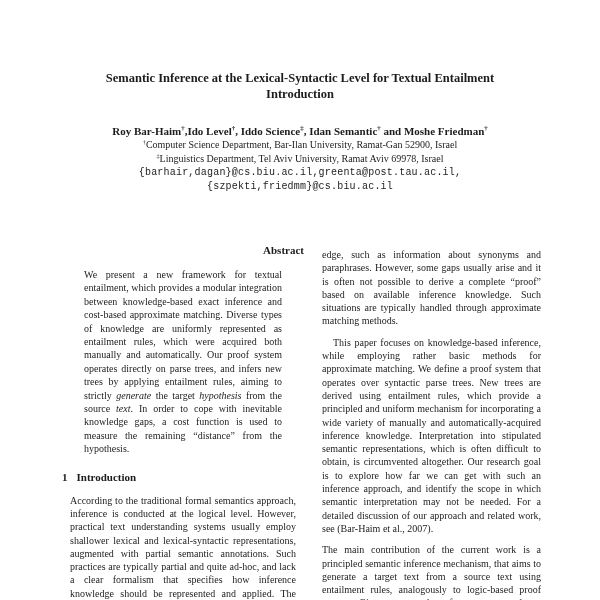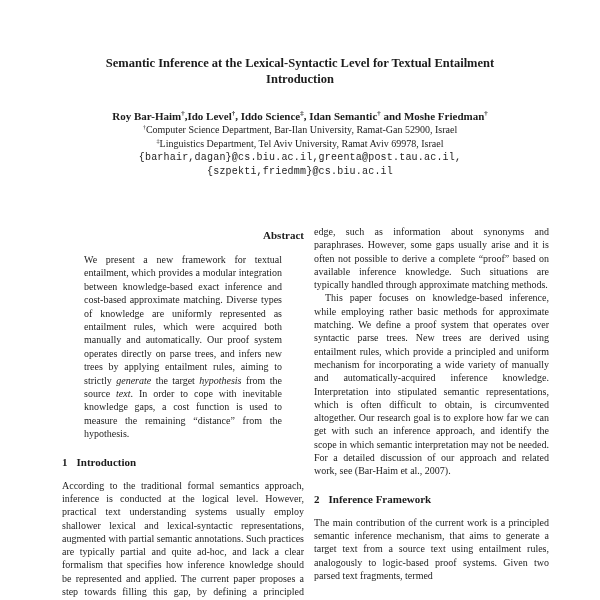--- a/index.html
+++ b/index.html
@@ -7,21 +7,21 @@
     width: 600px;
     height: 600px;
     overflow: hidden;
     background: #ffffff;
     color: #1c1c1c;
     font-family: "Liberation Serif", "DejaVu Serif", serif;
     position: relative;
     box-sizing: border-box;
   }
   .title {
-    margin: 55px auto 0;
+    margin: 70px auto 0;
     width: 480px;
     text-align: center;
     font-weight: 700;
     font-size: 12.5px;
     line-height: 16px;
   }
   .title div { white-space: nowrap; }
   .authors {
     margin-top: 23px;
     text-align: center;
@@ -66,21 +66,21 @@
   .section-heading {
     font-size: 11px;
     font-weight: 700;
     margin: 15px 0 11px;
   }
   .section-heading .num { display: inline-block; margin-right: 9px; }
   p.body {
     font-size: 10px;
     line-height: 13.3px;
     text-align: justify;
-    margin: 0;
+    margin: 8px;
     hyphens: auto;
   }
   p.indent { text-indent: 11px; }
   .it { font-style: italic; }
 </style>
 </head>
 <body>
 
 <div class="page">
 
@@ -106,20 +106,17 @@
       <div class="section-heading">
         <span class="num">1</span><span>Introduction</span>
       </div>
       <p class="body">According to the traditional formal semantics approach, inference is conducted at the logical level. However, practical text understanding systems usually employ shallower lexical and lexical-syntactic representations, augmented with partial semantic annotations. Such practices are typically partial and quite ad-hoc, and lack a clear formalism that specifies how inference knowledge should be represented and applied. The current paper proposes a step towards filling this gap, by defining a principled semantic inference mechanism.</p>
     </div>
 
     <div class="col-right">
       <p class="body">edge, such as information about synonyms and paraphrases. However, some gaps usually arise and it is often not possible to derive a complete “proof” based on available inference knowledge. Such situations are typically handled through approximate matching methods.</p>
       <p class="body indent">This paper focuses on knowledge-based inference, while employing rather basic methods for approximate matching. We define a proof system that operates over syntactic parse trees. New trees are derived using entailment rules, which provide a principled and uniform mechanism for incorporating a wide variety of manually and automatically-acquired inference knowledge. Interpretation into stipulated semantic representations, which is often difficult to obtain, is circumvented altogether. Our research goal is to explore how far we can get with such an inference approach, and identify the scope in which semantic interpretation may not be needed. For a detailed discussion of our approach and related work, see (Bar-Haim et al., 2007).</p>
 
-      <div class="section-heading">
-        <span class="num">2</span><span>Inference Framework</span>
-      </div>
       <p class="body">The main contribution of the current work is a principled semantic inference mechanism, that aims to generate a target text from a source text using entailment rules, analogously to logic-based proof systems. Given two parsed text fragments, termed</p>
     </div>
 
   </div>
 </div>
 
 </body></html>

